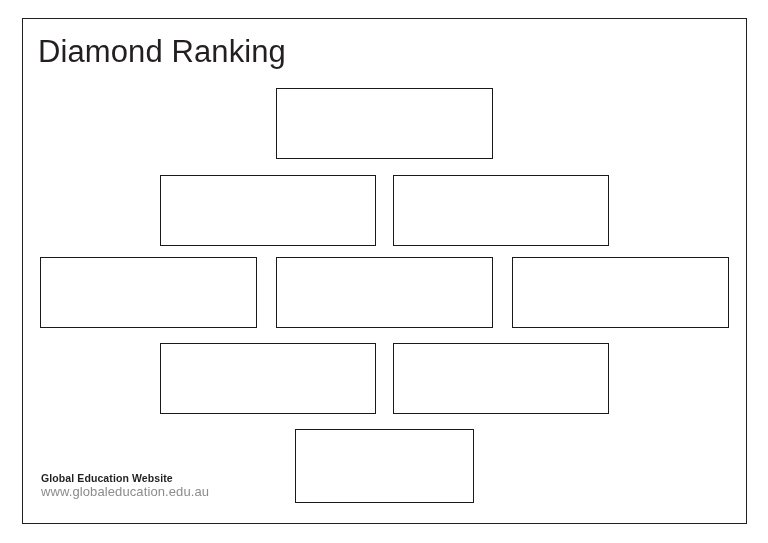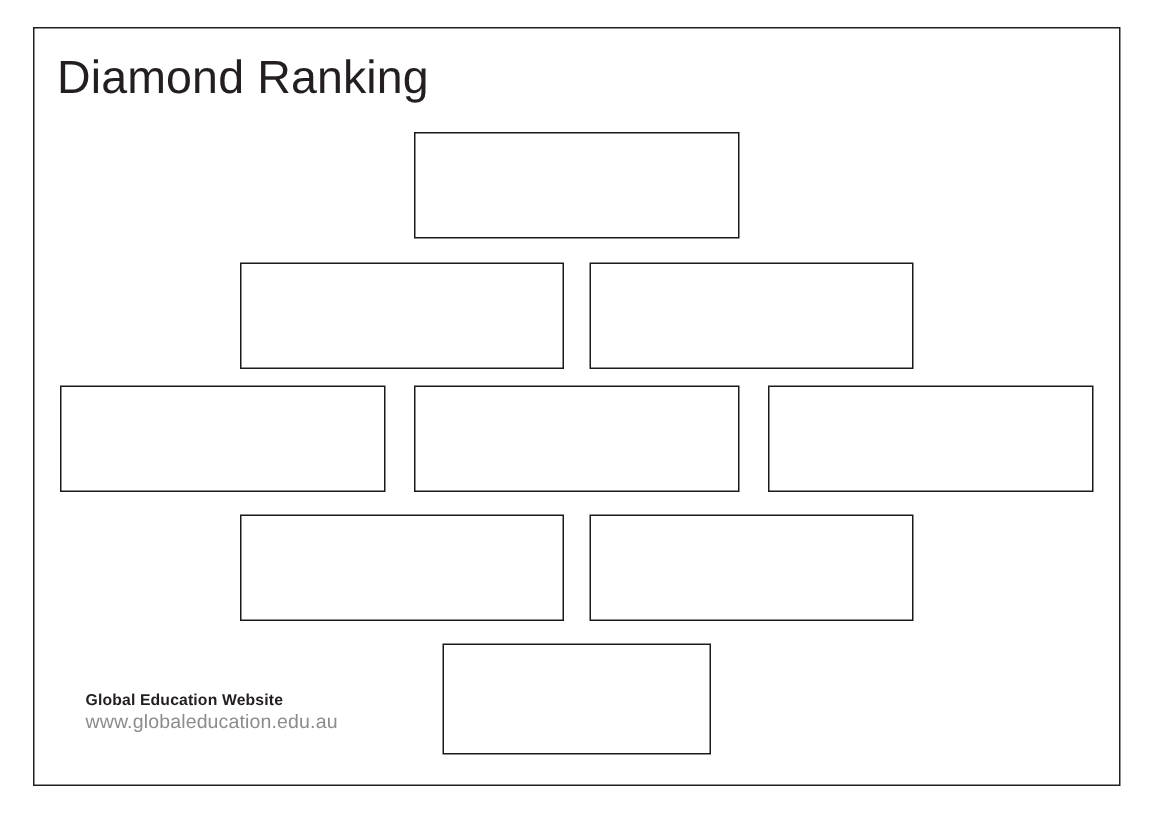--- a/index.html
+++ b/index.html
@@ -76,23 +76,22 @@
 
   #rank-row-4 .rank-box { width: 216px; }
   #rank-row-4 { gap: 17px; }
 
   #rank-row-5 .rank-box { width: 179px; height: 74px; }
 
   
   #footer {
     position: absolute;
     left: 41px;
-    top: 460px;
+    top: 471px;
     width: 260px;
-    margin-left: 16px;
   }
   #footer-org {
     font-size: 10.5px;
     font-weight: bold;
     color: #231f20;
     line-height: 14px;
     letter-spacing: 0.1px;
     white-space: nowrap;
   }
   #footer-url {

